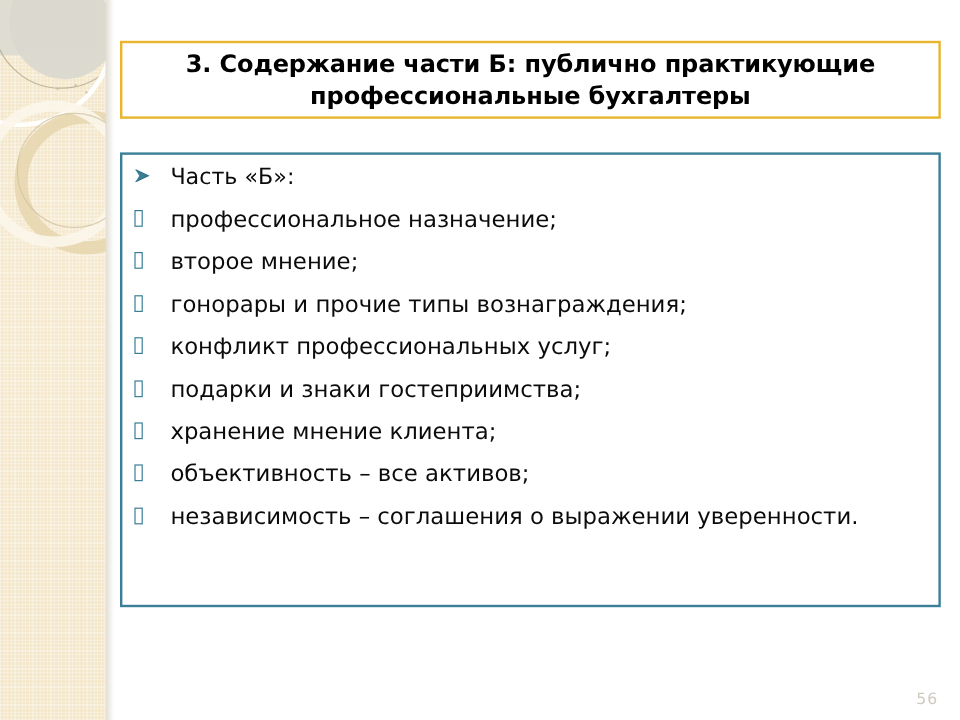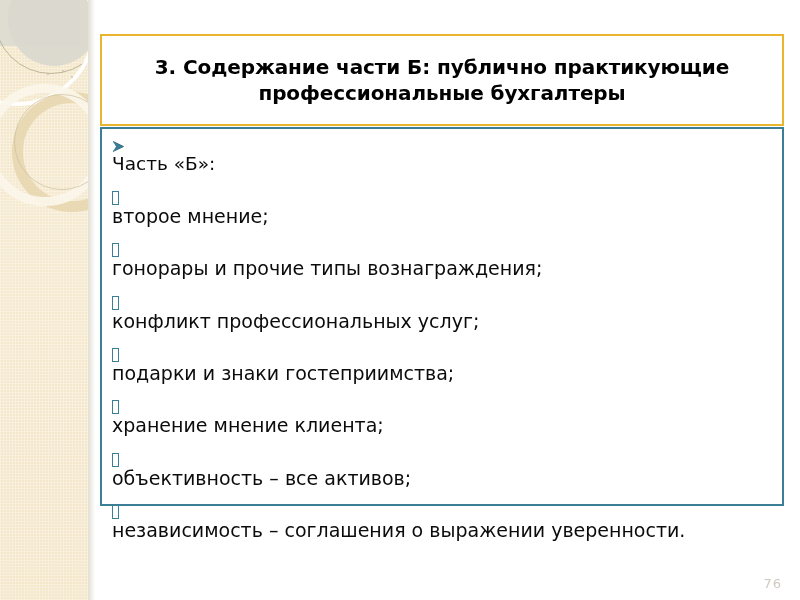--- a/index.html
+++ b/index.html
@@ -111,21 +111,21 @@
     background: #cbbb95;
     opacity: 0.8;
   }
 
   
   #title-box {
     position: absolute;
     left: 100px;
     top: 34px;
     width: 684px;
-    height: 92px;
+    height: 65px;
     box-sizing: border-box;
     border: 2px solid #e8b52c;
     background: #ffffff;
     display: flex;
     align-items: center;
     justify-content: center;
   }
   #title-text {
     font-size: 20px;
     font-weight: bold;
@@ -152,21 +152,20 @@
   ul.bullets {
     list-style: none;
     margin: 0;
     padding: 0;
   }
   li.bullet-row {
     display: flex;
     align-items: flex-start;
     margin: 0 0 13px 0;
     min-height: 22px;
-    flex-direction: column;
   }
   li.bullet-row:last-child { margin-bottom: 0; }
 
   .marker {
     flex: 0 0 auto;
     width: 30px;
     display: flex;
     align-items: flex-start;
     justify-content: flex-start;
     padding-top: 3px;
@@ -237,20 +236,26 @@
               <path d="M1 1.5 L11.5 6.5 L1 11.5 L4 6.5 Z" fill="#3b7f96"></path>
               <path d="M1 1.5 L11.5 6.5 L1 11.5" fill="none" stroke="#2f6d82" stroke-width="1"></path>
             </svg>
           </span>
           <span class="bullet-text level-1">Часть «Б»:</span>
         </li>
         <li class="bullet-row">
           <span class="marker">
             <span class="marker-box"></span>
           </span>
+          <span class="bullet-text">профессиональное назначение;</span>
+        </li>
+        <li class="bullet-row">
+          <span class="marker">
+            <span class="marker-box"></span>
+          </span>
           <span class="bullet-text">второе мнение;</span>
         </li>
         <li class="bullet-row">
           <span class="marker">
             <span class="marker-box"></span>
           </span>
           <span class="bullet-text">гонорары и прочие типы вознаграждения;</span>
         </li>
         <li class="bullet-row">
           <span class="marker">
@@ -278,15 +283,15 @@
         </li>
         <li class="bullet-row">
           <span class="marker">
             <span class="marker-box"></span>
           </span>
           <span class="bullet-text justified">независимость – соглашения о выражении уверенности.</span>
         </li>
       </ul>
   </div>
 
-  <div id="page-number">76</div>
+  <div id="page-number">56</div>
 
 </div>
 
 </body></html>

